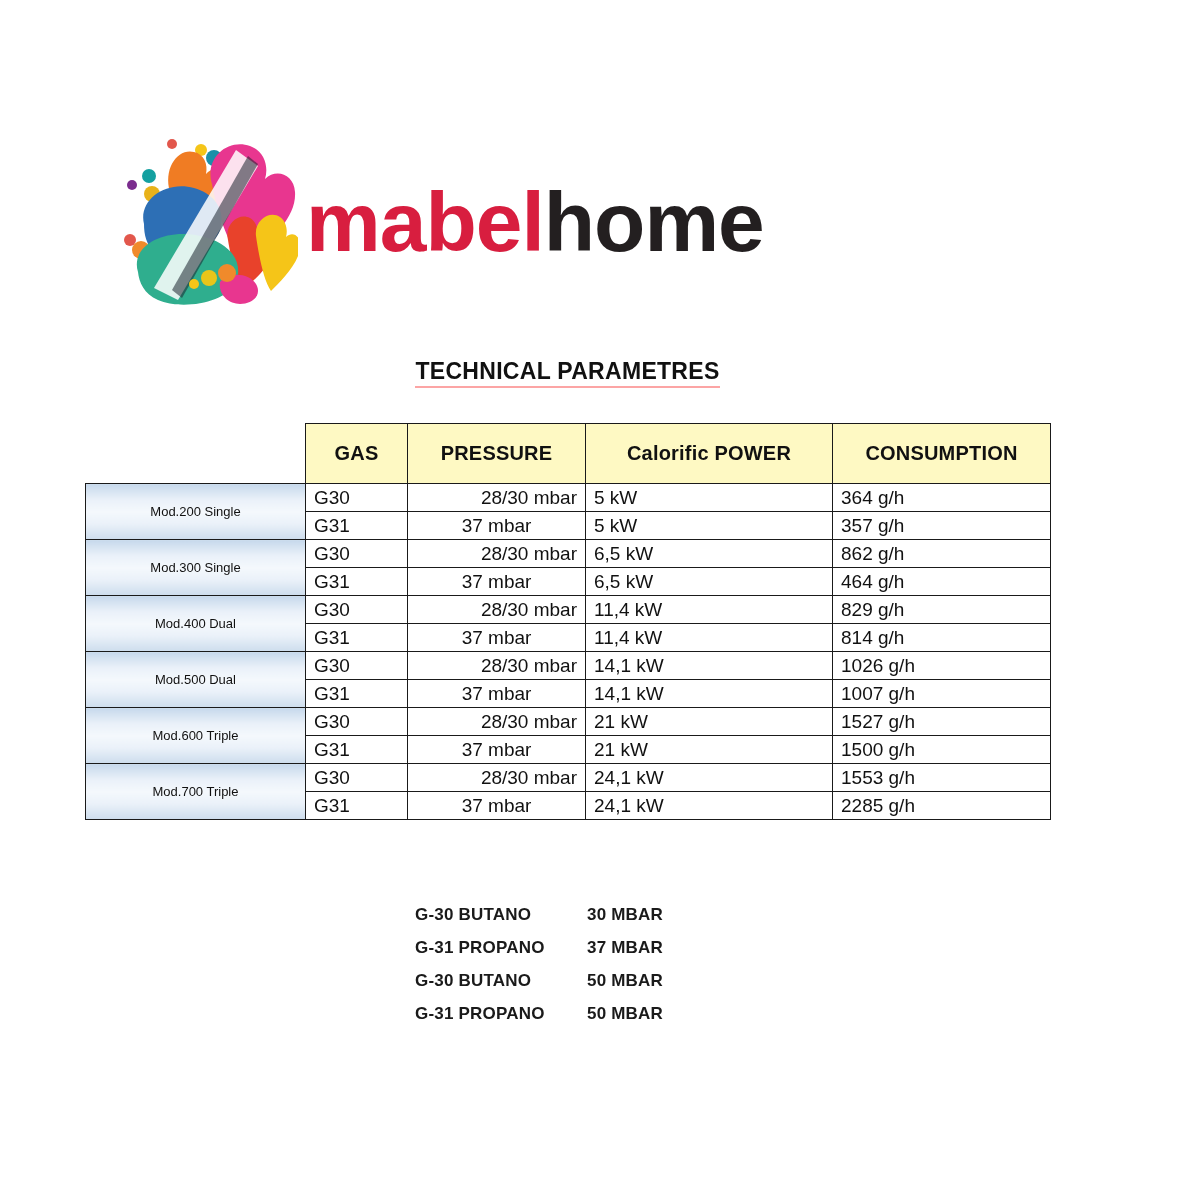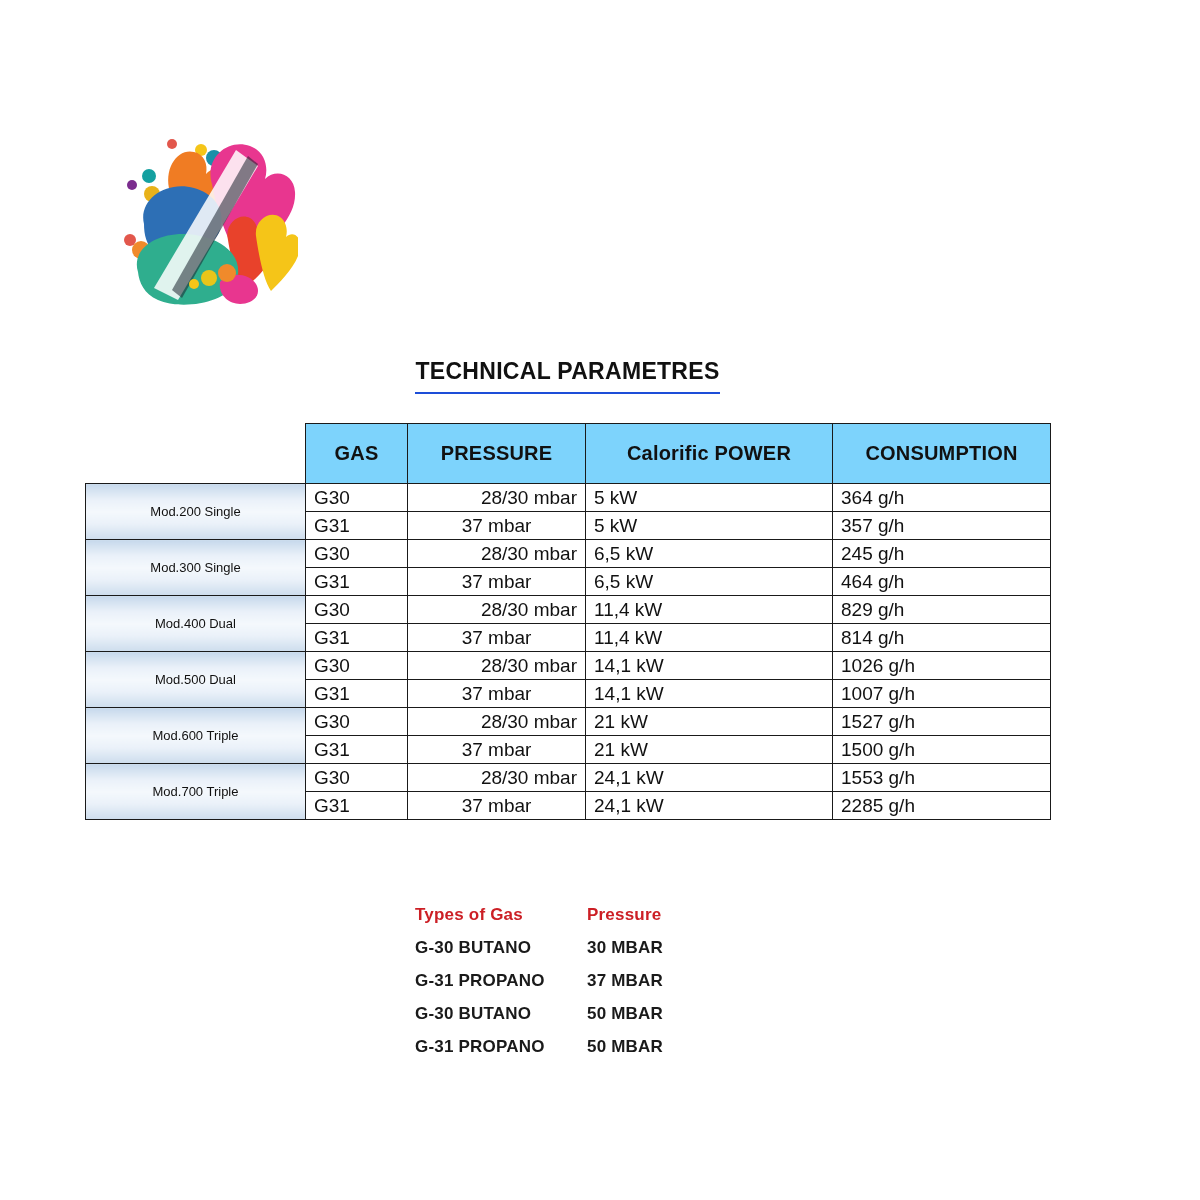--- a/index.html
+++ b/index.html
@@ -57,22 +57,22 @@
     left: 85px;
     top: 358px;
     width: 965px;
     text-align: center;
     font-size: 23px;
     font-weight: 700;
     color: #111111;
     letter-spacing: 0.3px;
   }
   #doc-title span {
-    border-bottom: 2px solid #1d4ed8;
-    padding-bottom: 8px;
+    border-bottom: 2px solid #fca5a5;
+    padding-bottom: 2px;
   }
 
   
   #spec-table {
     position: absolute;
     left: 85px;
     top: 423px;
     width: 965px;
     border-collapse: collapse;
     table-layout: fixed;
@@ -94,21 +94,21 @@
     font-weight: 400;
   }
 
   
   #spec-table thead th {
     height: 60px;
     text-align: center;
     font-size: 20px;
     font-weight: 700;
     letter-spacing: 0.2px;
-    background: #7dd3fc;
+    background: #fef9c3;
   }
   #spec-table thead th.hdr-blank {
     border: none;
     background: #ffffff;
   }
   #spec-table thead th.hdr-power {
     font-weight: 700;
   }
 
   
@@ -202,20 +202,23 @@
 
         <path d="M112 150 C 120 140, 140 140, 148 152 C 154 162, 146 172, 132 172
                  C 120 172, 110 162, 112 150 Z" fill="#E8368F"></path>
 
         <circle cx="101" cy="146" r="8" fill="#E8C51A"></circle>
         <circle cx="119" cy="141" r="9" fill="#F08A2B"></circle>
         <circle cx="86" cy="152" r="5" fill="#F5C518"></circle>
       </svg>
     </div>
 
+    <div id="logo-wordmark">
+      <span id="logo-word-mabel">mabel</span><span id="logo-word-home">home</span>
+    </div>
   </div>
 
   <div id="doc-title">
     <span>TECHNICAL PARAMETRES</span>
   </div>
 
   <table id="spec-table">
     <colgroup>
       <col class="c-model">
         <col class="c-gas">
@@ -244,21 +247,21 @@
           <td class="cell-gas">G31</td>
           <td class="cell-pres-g31">37 mbar</td>
           <td class="cell-pow">5 kW</td>
           <td class="cell-cons">357 g/h</td>
         </tr>
         <tr class="row-g30">
           <td class="model-cell" rowspan="2">Mod.300 Single</td>
           <td class="cell-gas">G30</td>
           <td class="cell-pres-g30">28/30 mbar</td>
           <td class="cell-pow">6,5 kW</td>
-          <td class="cell-cons">245 g/h</td>
+          <td class="cell-cons">862 g/h</td>
         </tr>
         <tr class="row-g31">
           <td class="cell-gas">G31</td>
           <td class="cell-pres-g31">37 mbar</td>
           <td class="cell-pow">6,5 kW</td>
           <td class="cell-cons">464 g/h</td>
         </tr>
         <tr class="row-g30">
           <td class="model-cell" rowspan="2">Mod.400 Dual</td>
           <td class="cell-gas">G30</td>
@@ -308,24 +311,20 @@
         <tr class="row-g31">
           <td class="cell-gas">G31</td>
           <td class="cell-pres-g31">37 mbar</td>
           <td class="cell-pow">24,1 kW</td>
           <td class="cell-cons">2285 g/h</td>
         </tr>
       </tbody>
   </table>
 
   <div id="legend">
-    <div class="legend-row">
-      <div class="lg-gas legend-head">Types of Gas</div>
-      <div class="lg-pres legend-head">Pressure</div>
-    </div>
     <div id="legend-body">
         <div class="legend-row">
           <div class="lg-gas">G-30 BUTANO</div>
           <div class="lg-pres">30 MBAR</div>
         </div>
         <div class="legend-row">
           <div class="lg-gas">G-31 PROPANO</div>
           <div class="lg-pres">37 MBAR</div>
         </div>
         <div class="legend-row">

